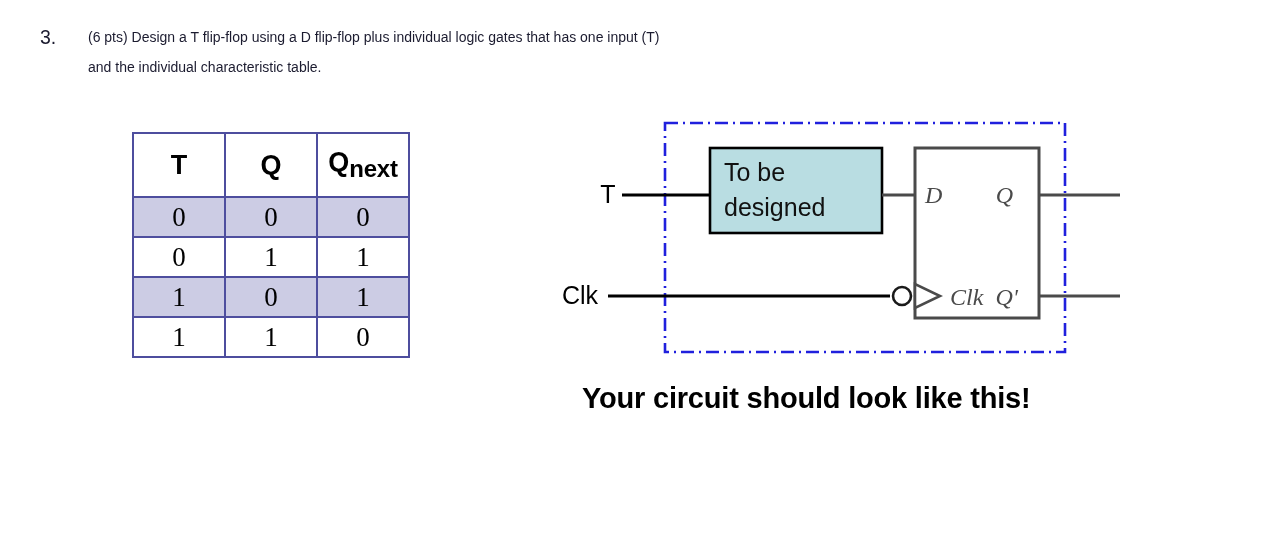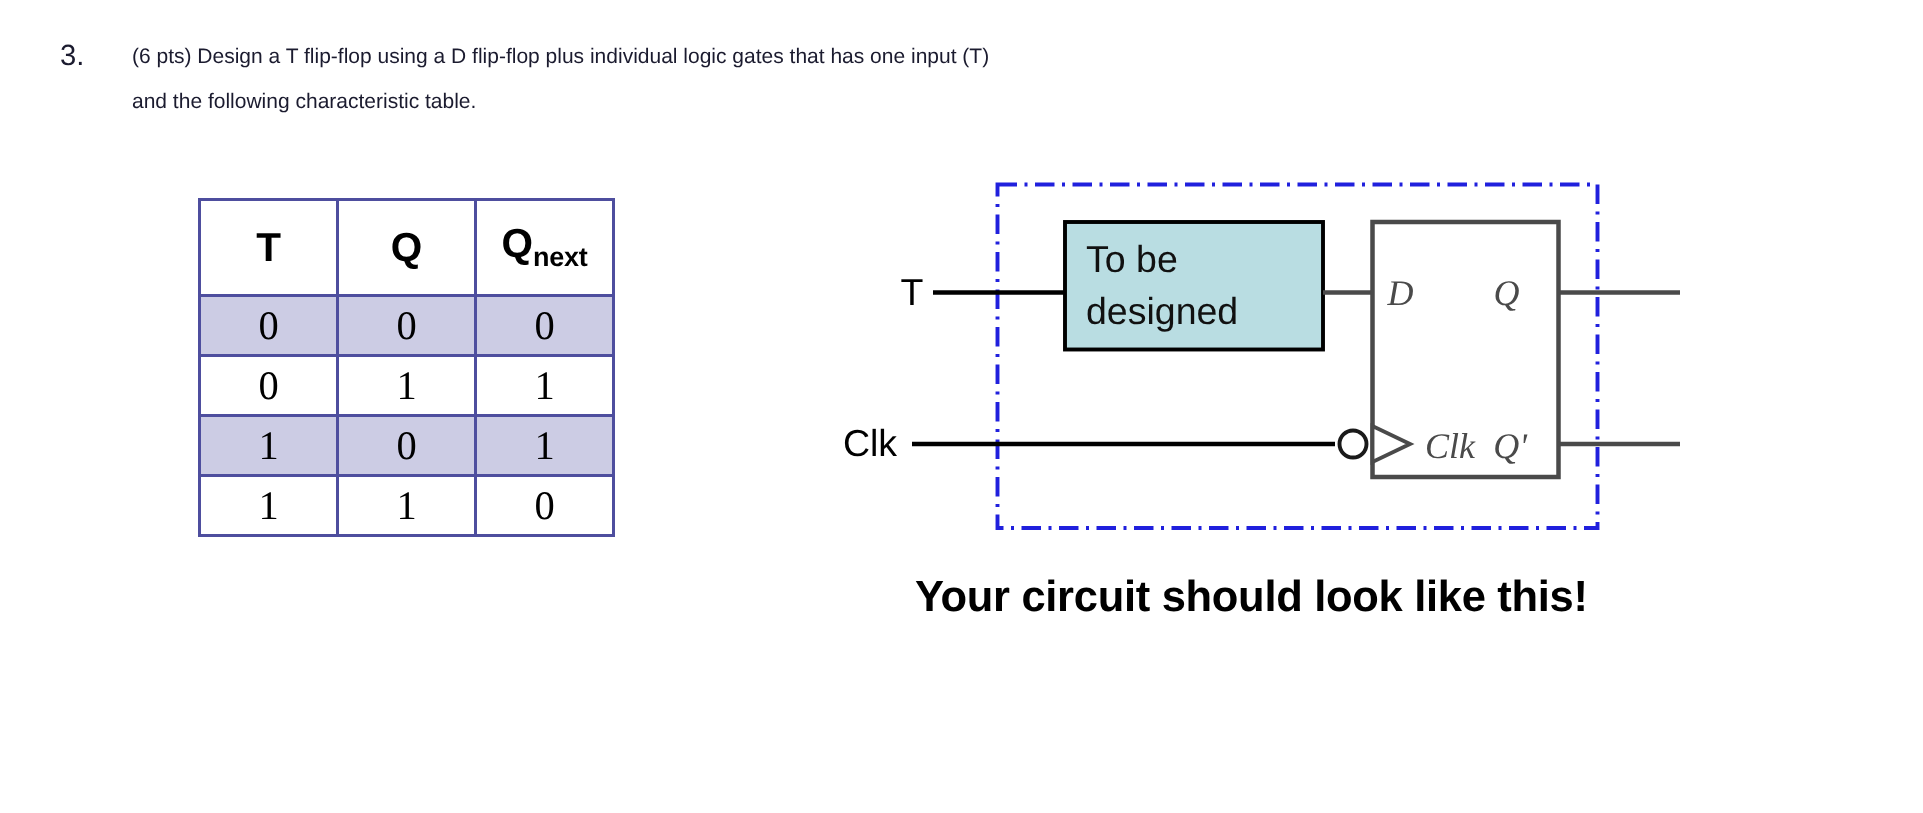--- a/index.html
+++ b/index.html
@@ -60,21 +60,21 @@
   }
   #char-table thead th {
     height: 62px;
     font-family: "Liberation Sans", sans-serif;
     font-weight: bold;
     font-size: 27px;
     background: #ffffff;
     vertical-align: middle;
   }
   #char-table thead th .sub {
-    font-size: 18px;
+    font-size: 24px;
     font-weight: bold;
     vertical-align: sub;
     letter-spacing: -0.2px;
   }
   #char-table tbody td {
     height: 38px;
     font-size: 27px;
     vertical-align: middle;
     background: #ffffff;
   }
@@ -106,40 +106,40 @@
   }
   .ff-box-text {
     font-family: "Liberation Sans", sans-serif;
     font-size: 25px;
     fill: #111111;
   }
 
   
   #caption {
     position: absolute;
-    left: 610px;
+    left: 582px;
     top: 382px;
     font-family: "Liberation Sans", sans-serif;
     font-weight: bold;
     font-size: 29px;
     color: #000000;
     letter-spacing: -0.2px;
   }
 </style>
 </head>
 <body>
 
 <div id="question-block">
   <div class="q-row">
     <div class="q-number">3.</div>
     <div class="q-text">(6 pts) Design a T flip-flop using a D flip-flop plus individual logic gates that has one input (T)</div>
   </div>
   <div class="q-row">
     <div class="q-number"></div>
-    <div class="q-text">and the following characteristic table.</div>
+    <div class="q-text">and the individual characteristic table.</div>
   </div>
 </div>
 
 <table id="char-table">
   <thead>
     <tr>
       <th><span>T</span></th>
       <th><span>Q</span></th>
       <th><span>Q</span><span class="sub">next</span></th>
     </tr>

